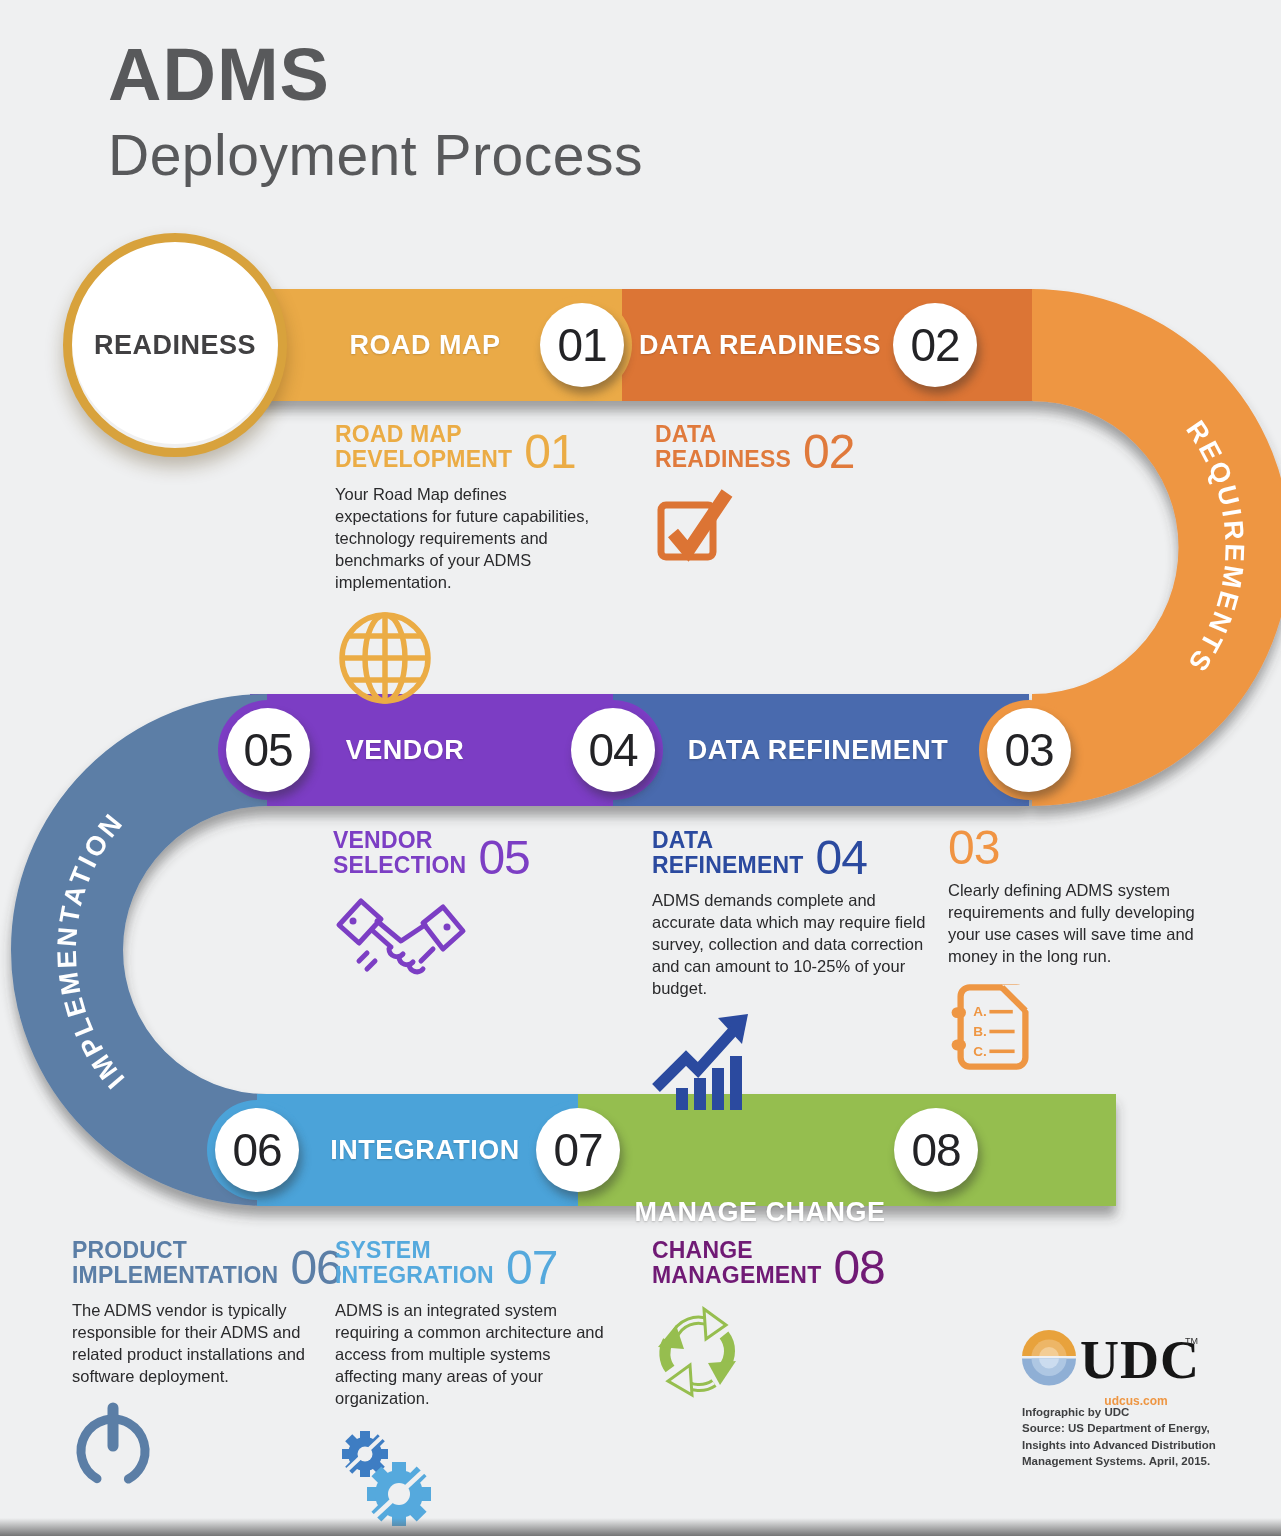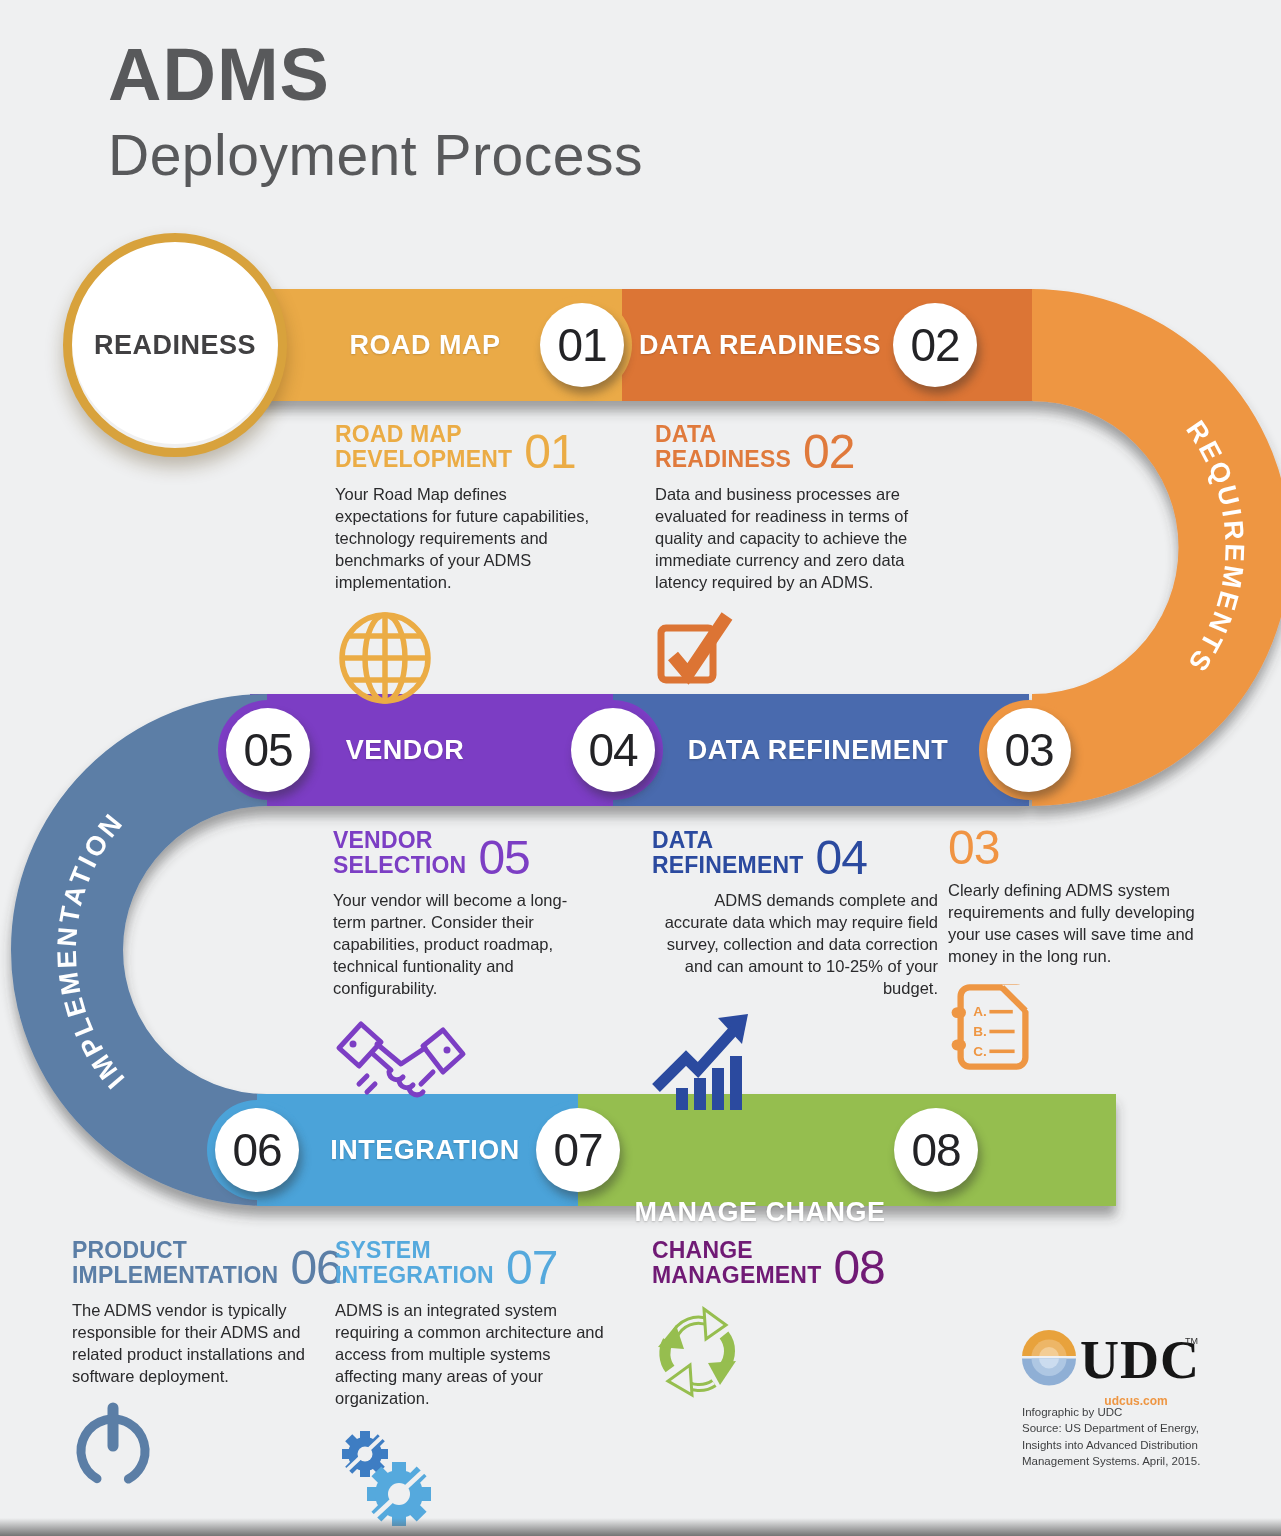--- a/index.html
+++ b/index.html
@@ -41,30 +41,30 @@
   .step{position:absolute;}
   .step-head{display:flex; align-items:flex-end; gap:12px;}
   .step-title{font-weight:700; font-size:23px; line-height:1.07; letter-spacing:0.2px;}
   .step-num{font-size:48px; font-weight:100; line-height:0.82; letter-spacing:-1px;}
   .step-body{margin-top:13px; font-size:16.5px; line-height:1.33; color:#2A2A2C;}
   .step-icon{margin-top:14px; display:block;}
 
   .s1 .step-title,.s1 .step-num{color:#EBAC45;} .s1{left:335px; top:422px;} .s1 .step-body{width:262px;}
   .s2 .step-title,.s2 .step-num{color:#E07A3C;} .s2{left:655px; top:422px;} .s2 .step-body{width:258px;}
   .s3 .step-title,.s3 .step-num{color:#F09443;} .s3{left:948px; top:828px;} .s3 .step-body{width:262px;}
-  .s4 .step-title,.s4 .step-num{color:#2B4A9F;} .s4{left:652px; top:828px;} .s4 .step-body{width:286px;text-align:right;}
+  .s4 .step-title,.s4 .step-num{color:#2B4A9F;} .s4{left:652px; top:828px;} .s4 .step-body{width:286px;}
   .s5 .step-title,.s5 .step-num{color:#7C3EC4;} .s5{left:333px; top:828px;} .s5 .step-body{width:266px;}
   .s6 .step-title,.s6 .step-num{color:#5B7EA6;} .s6{left:72px;  top:1238px;} .s6 .step-body{width:248px;}
   .s7 .step-title,.s7 .step-num{color:#55A9DD;} .s7{left:335px; top:1238px;} .s7 .step-body{width:280px;}
   .s8 .step-title,.s8 .step-num{color:#701a75;} .s8{left:652px; top:1238px;} .s8 .step-body{width:272px;}
 
   
   .logo-wrap{left:1022px; top:1326px; width:180px;}
   .site{margin-left:58px; width:112px; text-align:center; font-size:12px; font-weight:700; color:#EE9643; margin-top:2px;}
-  .credits{left:1022px; top:1404px; font-size:11.5px; line-height:1.42; color:#3E3F41;}
+  .credits{left:1022px; top:1404px; font-size:11.5px; line-height:1.42; color:#3E3F41;font-weight:bold;}
 
   .bottom-strip{left:0; top:1518px; width:1281px; height:18px;
     background:linear-gradient(to bottom, rgba(150,150,150,0), rgba(95,95,95,.85));}
 </style>
 </head>
 <body>
 
 <div id="canvas">
 
   <svg class="snake" width="1281" height="1536" viewBox="0 0 1281 1536">
@@ -149,21 +149,20 @@
   </div>
 
   <div class="step s2">
     <div class="step-head">
       <div class="step-title">
         <div>DATA</div>
           <div>READINESS</div>
       </div>
       <div class="step-num">02</div>
     </div>
-    <div class="step-body">Data and business processes are evaluated for readiness in terms of quality and capacity to achieve the immediate currency and zero data latency required by an ADMS.</div>
     <svg class="step-icon" width="86" height="80" viewBox="0 0 86 80">
       <rect x="6" y="20" width="52" height="52" rx="5" fill="none" stroke="#DC7434" stroke-width="7"></rect>
       <path d="M 18 48 L 33 66 L 72 8" fill="none" stroke="#DC7434" stroke-width="13"></path>
     </svg>
   </div>
 
   <div class="step s3">
     <div class="step-head">
       <div class="step-num">03</div>
     </div>
@@ -205,21 +204,20 @@
   </div>
 
   <div class="step s5">
     <div class="step-head">
       <div class="step-title">
         <div>VENDOR</div>
           <div>SELECTION</div>
       </div>
       <div class="step-num">05</div>
     </div>
-    <div class="step-body">Your vendor will become a long-term partner. Consider their capabilities, product roadmap, technical funtionality and configurability.</div>
     <svg class="step-icon" width="135" height="92" viewBox="0 0 135 92">
       <g stroke="#7C3EC4" stroke-width="5" fill="none" stroke-linejoin="round" stroke-linecap="round">
         <path d="M 6 34 L 28 10 L 48 28 L 26 52 Z"></path>
         <path d="M 130 40 L 110 16 L 90 32 L 110 58 Z"></path>
         <path d="M 44 30 L 68 50 L 92 34"></path>
         <path d="M 40 40 L 58 56"></path>
         <path d="M 56 58 a 8 8 0 0 0 14 5"></path>
         <path d="M 66 66 a 8 8 0 0 0 14 5"></path>
         <path d="M 76 74 a 8 8 0 0 0 14 4"></path>
         <path d="M 100 58 L 88 70"></path>

